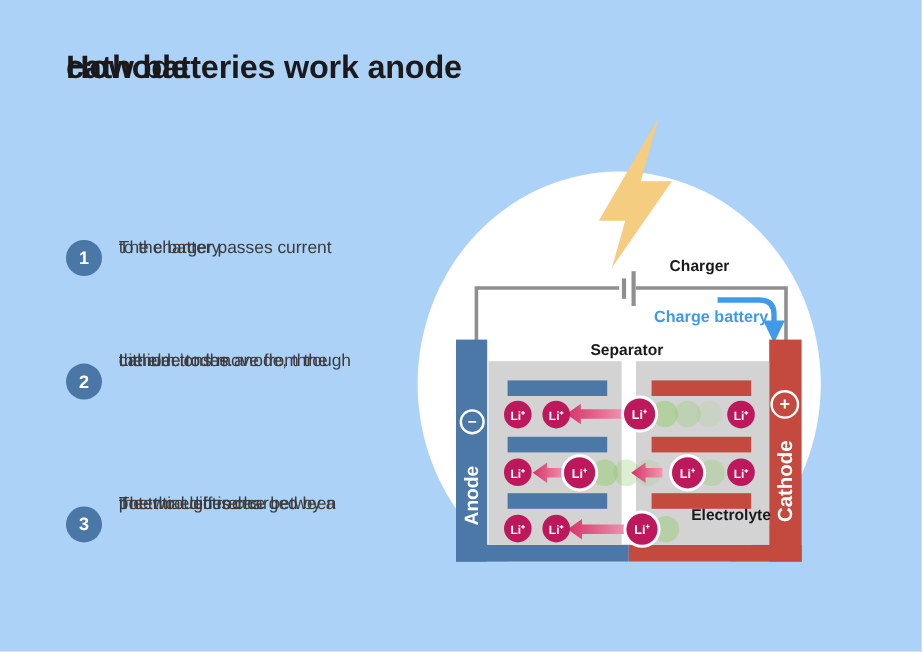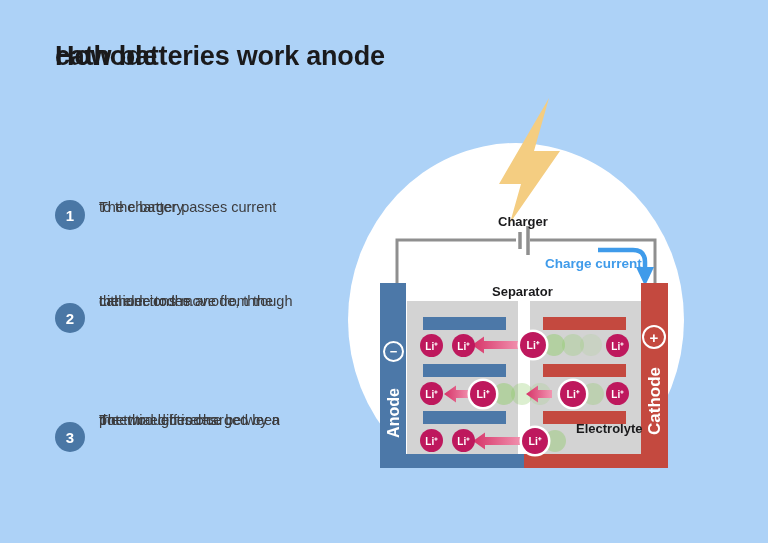--- a/index.html
+++ b/index.html
@@ -27,21 +27,21 @@
   .cathode-bar{left:641px;top:283px;width:27px;height:185px;background:#C4493F;}
   .strip-blue{left:380px;top:454px;width:144px;height:14px;background:#4C78A8;}
   .strip-red{left:524px;top:454px;width:144px;height:14px;background:#C4493F;}
   .panel{top:301px;width:111px;height:153px;background:#D3D3D3;}
   .panel.left{left:407px;}
   .panel.right{left:530px;}
   .plate{width:83px;height:13px;}
   .plate.blue{left:423px;background:#4C78A8;}
   .plate.red{left:543px;background:#C4493F;}
   .lbl{font-weight:700;color:#1A1A1C;font-size:13px;white-space:nowrap;}
-  .charger-lbl{left:498px;top:214px;}
+  .charger-lbl{left:558px;top:214px;}
   .separator-lbl{left:492px;top:284px;text-align:right;}
   .electrolyte-lbl{left:576px;top:421px;}
   .charge-current-lbl{left:545px;top:256px;font-weight:700;font-size:13.5px;color:#3F9BEA;white-space:nowrap;}
   .vlabel{color:#fff;font-weight:700;white-space:nowrap;transform:translate(-50%,-50%) rotate(-90deg);}
   .anode-vlabel{left:394px;top:413px;font-size:16px;}
   .cathode-vlabel{left:655px;top:401px;font-size:17px;}
   .sign{border:2px solid #fff;border-radius:50%;color:#fff;display:flex;align-items:center;justify-content:center;font-weight:700;}
   .sign.minus{left:383px;top:341px;width:21px;height:21px;font-size:13px;}
   .sign.plus{left:642px;top:325px;width:24px;height:24px;font-size:15px;}
   .ion{width:23px;height:23px;border-radius:50%;background:#be185d;color:#fff;
@@ -111,21 +111,21 @@
   <div class="panel right z3"></div>
 
   <div class="plate blue z3" style="top:317px;"></div>
   <div class="plate blue z3" style="top:364px;"></div>
   <div class="plate blue z3" style="top:411px;"></div>
   <div class="plate red z3" style="top:317px;"></div>
   <div class="plate red z3" style="top:364px;"></div>
   <div class="plate red z3" style="top:411px;"></div>
 
   <div class="lbl charger-lbl z5">Charger</div>
-  <div class="charge-current-lbl z5">Charge current</div>
+  <div class="charge-current-lbl z5">Charge battery</div>
   <div class="lbl separator-lbl z5">Separator</div>
   <div class="lbl electrolyte-lbl z5">Electrolyte</div>
   <div class="vlabel anode-vlabel z5">Anode</div>
   <div class="vlabel cathode-vlabel z5">Cathode</div>
   <div class="sign minus z5">
     <span>−</span>
   </div>
   <div class="sign plus z5">
     <span>+</span>
   </div>

